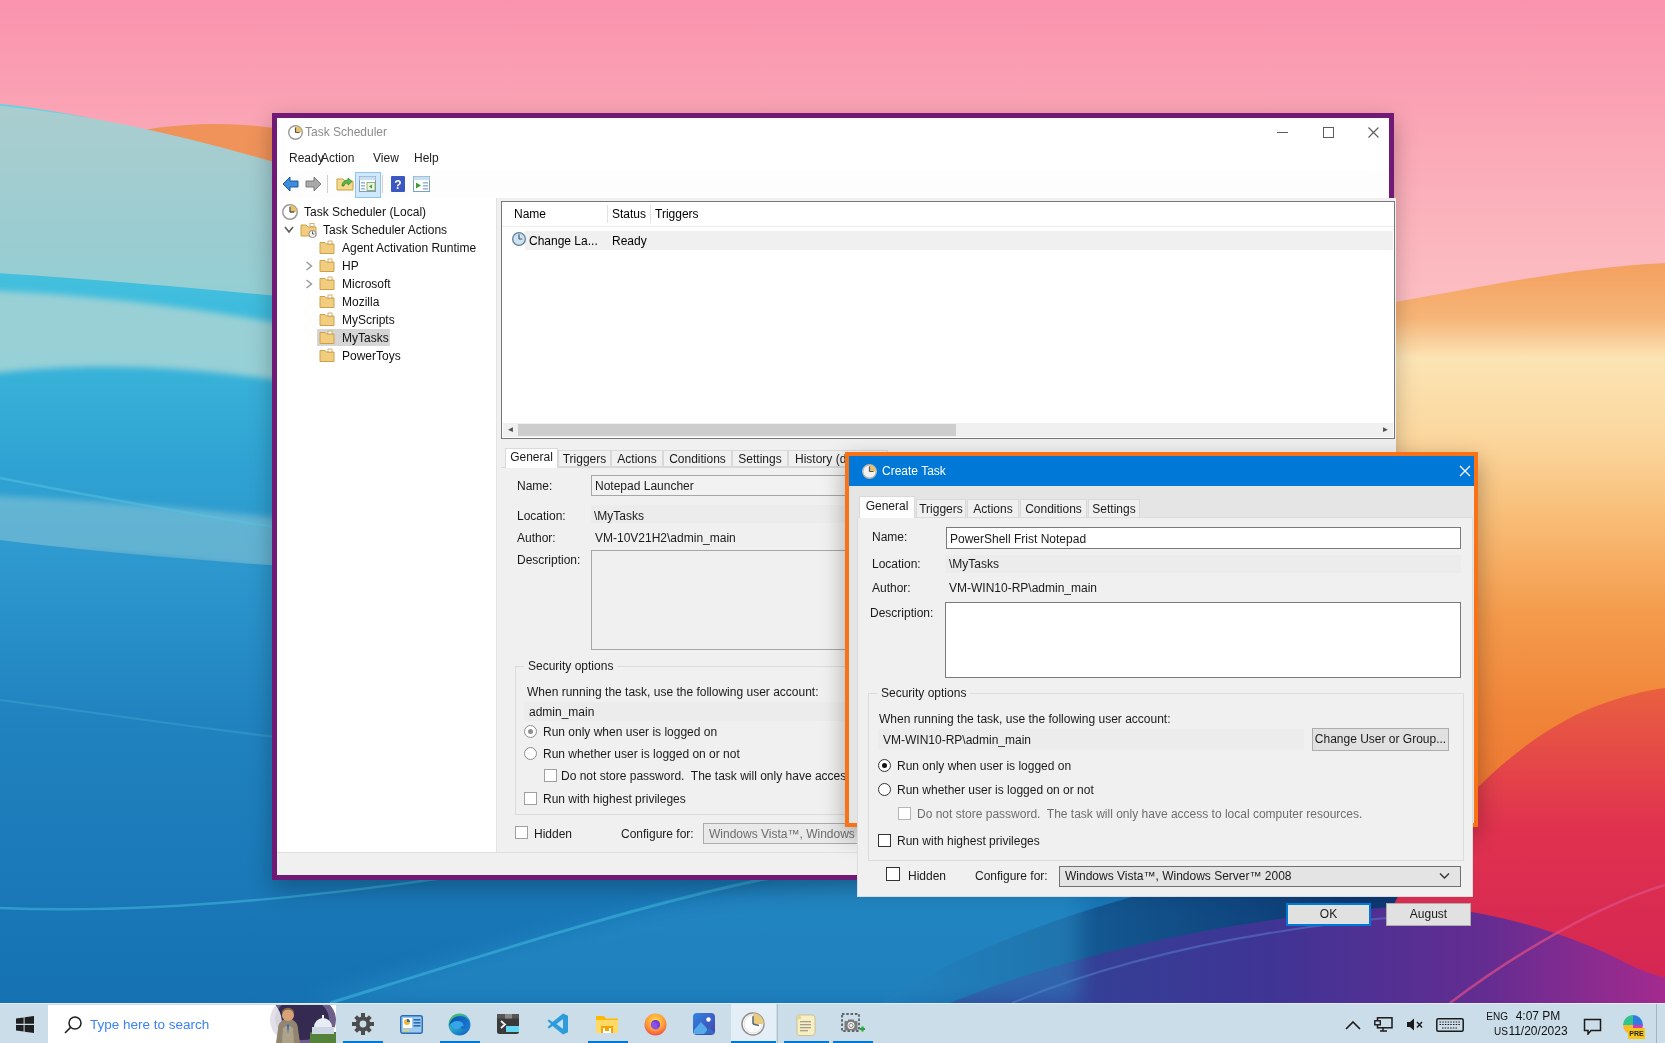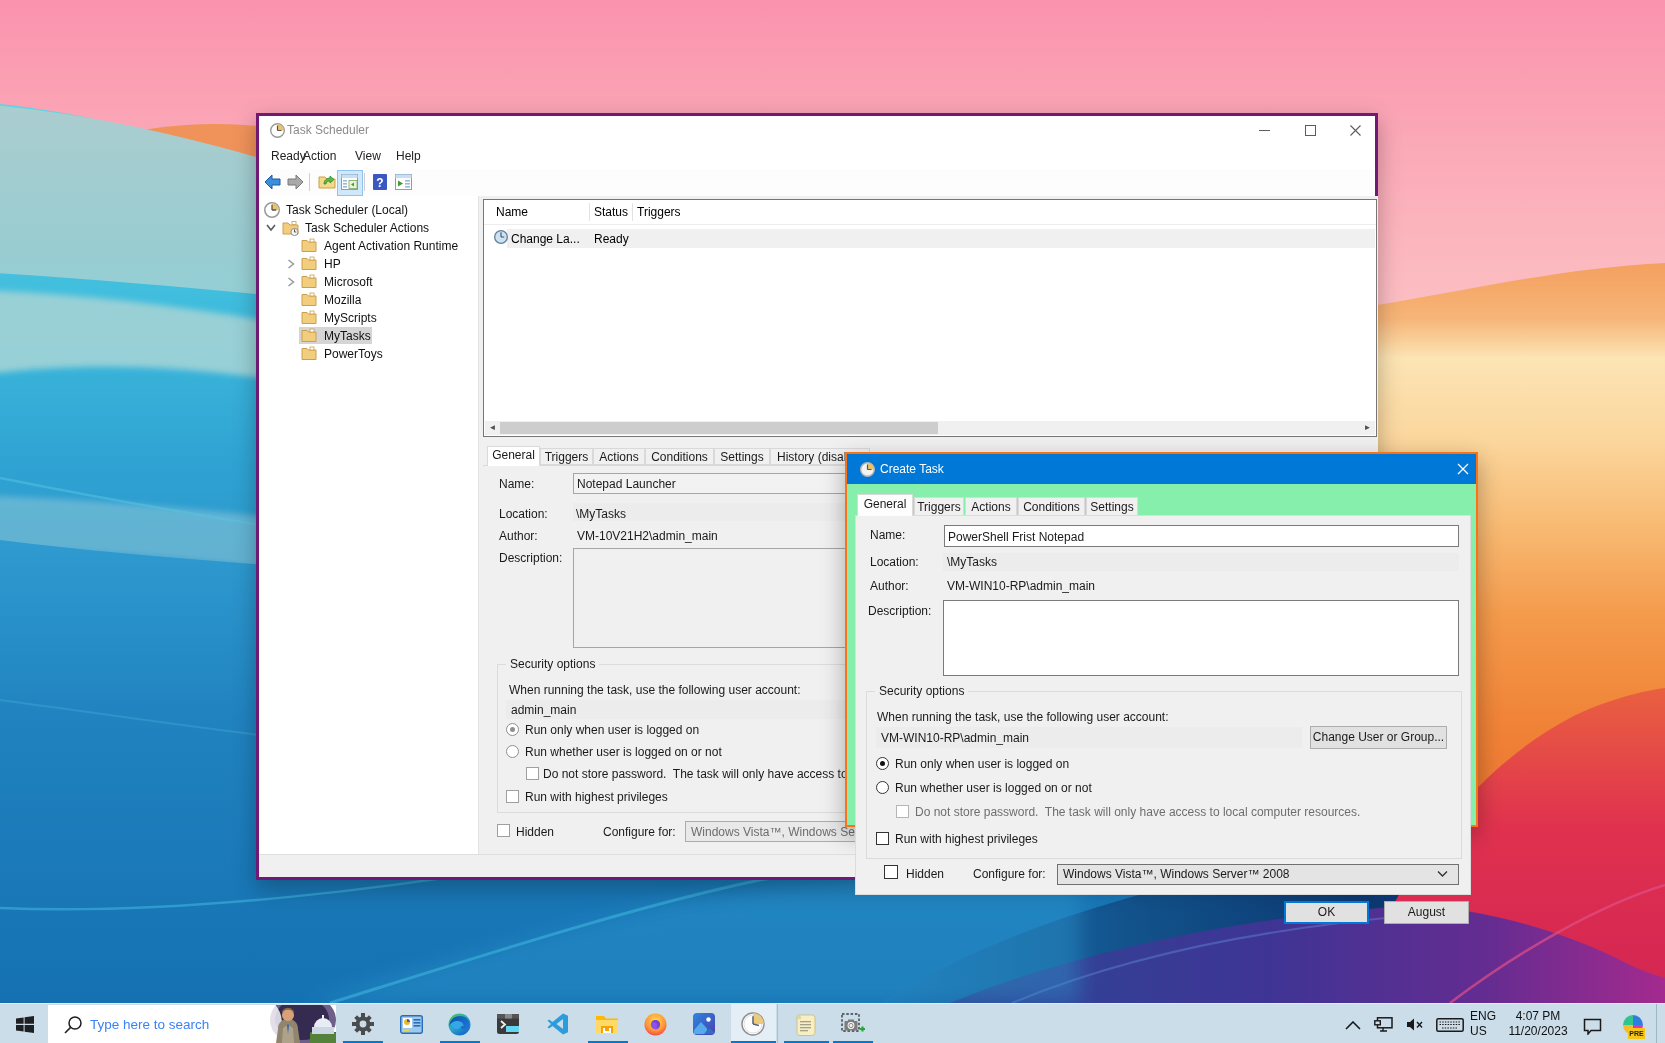--- a/index.html
+++ b/index.html
@@ -1,20 +1,20 @@
 <!DOCTYPE html>
 <html><head>
 <meta charset="utf-8">
 <style>
   html,body{margin:0;padding:0;width:1665px;height:1043px;overflow:hidden}
   body{font-family:"Liberation Sans",sans-serif;position:relative;font-size:12px;color:#000}
   .abs{position:absolute}
   #wall{position:absolute;left:0;top:0}
   
-  #ts{position:absolute;left:256px;top:113px;width:1122px;height:767px;background:#a16207;border:3px solid #701a75;box-shadow:0 8px 22px rgba(0,0,0,.28);box-sizing:border-box}
+  #ts{position:absolute;left:272px;top:113px;width:1122px;height:767px;background:#a16207;border:5px solid #701a75;box-shadow:0 8px 22px rgba(0,0,0,.28);box-sizing:border-box}
   #ts .titlebar{position:absolute;left:0;top:0;width:100%;height:28px;background:#fff}
   #ts .title-text{position:absolute;left:28px;top:7px;color:#8b8b8b;font-size:12px}
   #ts .menubar{position:absolute;left:0;top:28px;width:100%;height:25px;background:#fff;border-bottom:1px solid #f0f0f0}
   #ts .menubar span{position:absolute;top:5px;color:#222}
   #ts .toolbar{position:absolute;left:0;top:53px;width:100%;height:27px;background:#fdfdfd;border-bottom:1px solid #d8d9da}
   #ts .tbsep{position:absolute;top:4px;width:1px;height:18px;background:#cfcfcf}
   #ts .body{position:absolute;left:0;top:80px;width:100%;height:663px;background:#fff}
   #ts .tree{position:absolute;left:0;top:0;width:219px;height:663px;background:#fff;border-right:1px solid #e3e3e5}
   #ts .trow{position:absolute;height:18px;line-height:18px;white-space:nowrap;color:#111}
   #ts .console{position:absolute;left:220px;top:0;width:899px;height:663px;background:#f0f0f0}
@@ -30,21 +30,21 @@
   #ts .lbl{position:absolute;color:#1a1a1a;white-space:nowrap}
   .tbox{position:absolute;background:#f2f2f2;border:1px solid #a6a6a6;box-sizing:border-box}
   .grayband{position:absolute;background:#ececec}
   #ts .status{position:absolute;left:0;bottom:0;width:100%;height:22px;background:#f0f0f0;border-top:1px solid #dfdfdf}
   
   .radio{position:absolute;width:13px;height:13px;border-radius:50%;background:#fff;box-sizing:border-box}
   .check{position:absolute;width:13px;height:13px;background:#fff;box-sizing:border-box}
   .gbox{position:absolute;border:1px solid #dcdcdc}
   .gbox .gcap{position:absolute;top:-8px;left:8px;background:#f0f0f0;padding:0 4px;color:#1a1a1a}
   
-  #ct{position:absolute;left:845px;top:452px;width:633px;height:375px;background:#86efac;border:2px solid #f97316;box-shadow:0 8px 22px rgba(0,0,0,.30);box-sizing:border-box}
+  #ct{position:absolute;left:845px;top:452px;width:633px;height:375px;background:#e5e5e5;border:4px solid #f97316;box-shadow:0 8px 22px rgba(0,0,0,.30);box-sizing:border-box}
   #ct .titlebar{position:absolute;left:0;top:0;width:100%;height:30px;background:#0078d7;color:#fff}
   #ct .tabs{position:absolute;left:0;top:40px}
   #ct .tab{position:absolute;top:3px;height:19px;background:#f0f0f0;border:1px solid #d9d9d9;box-sizing:border-box;text-align:center;line-height:19px;color:#1a1a1a}
   #ct .tab.active{top:0;height:22px;background:#fdfdfd;border-bottom:none;z-index:3}
   #ct .page{position:absolute;left:8px;top:61px;width:616px;height:380px;background:#f0f0f0;border:1px solid #dcdcdc;box-sizing:border-box}
   #ct .lbl{position:absolute;color:#1a1a1a;white-space:nowrap}
   .btn{position:absolute;background:#e1e1e1;border:1px solid #adadad;box-sizing:border-box;text-align:center;color:#1a1a1a}
   
   #tb{position:absolute;left:0;top:1003px;width:1665px;height:40px;background:#cbdde9;border-top:1px solid rgba(255,255,255,.45);box-sizing:border-box}
   #tb .uline{position:absolute;top:37px;height:3px;background:#0078d7}
@@ -550,21 +550,21 @@
       <rect x="0.8" y="3.8" width="5.5" height="4" fill="#cbdde9" stroke="#1a1a1a" stroke-width="1.4"></rect>
     </svg>
   <svg class="abs" style="left:1406px;top:13px" width="18" height="15" viewBox="0 0 18 15">
       <path d="M1,5 L4,5 L8,1.5 L8,13.5 L4,10 L1,10 Z" fill="#1a1a1a"></path>
       <path d="M11,5 L16,10.5 M16,5 L11,10.5" stroke="#1a1a1a" stroke-width="1.4"></path>
     </svg>
   <svg class="abs" style="left:1436px;top:14px" width="28" height="14" viewBox="0 0 28 14">
       <rect x="0.8" y="0.8" width="26.4" height="12.4" rx="1.5" fill="none" stroke="#1a1a1a" stroke-width="1.5"></rect>
       <path d="M3.5,4 L24,4 M3.5,6.5 L24,6.5 M6,10 L22,10" stroke="#1a1a1a" stroke-width="1.2" stroke-dasharray="1.5 1.2"></path>
     </svg>
-  <div class="abs" style="left:1470px;top:5px;width:38px;height:30px;font-size:12px;color:#111;text-align:left;line-height:15px">ENG<br>US</div>
+  <div class="abs" style="left:1470px;top:5px;width:38px;height:30px;font-size:10px;color:#111;text-align:right;line-height:15px">ENG<br>US</div>
   <div class="abs" style="left:1505px;top:5px;width:66px;font-size:12px;color:#111;text-align:center;line-height:15px">4:07 PM<br>11/20/2023</div>
   <svg class="abs" style="left:1583px;top:14px" width="19" height="17" viewBox="0 0 19 17">
       <path d="M1.5,1.5 L17.5,1.5 L17.5,12.5 L8,12.5 L5,16 L5,12.5 L1.5,12.5 Z" fill="none" stroke="#1a1a1a" stroke-width="1.5"></path>
     </svg>
   <svg class="abs" style="left:1622px;top:10px" width="22" height="22" viewBox="0 0 22 22">
     <path d="M11,1 A10,10 0 0 1 21,11 L11,11 Z" fill="#2f7de1"></path>
     <path d="M21,11 A10,10 0 0 1 11,21 L11,11 Z" fill="#d83ab0"></path>
     <path d="M11,21 A10,10 0 0 1 1,11 L11,11 Z" fill="#f7b92e"></path>
     <path d="M1,11 A10,10 0 0 1 11,1 L11,11 Z" fill="#31c48d"></path>
   </svg>

